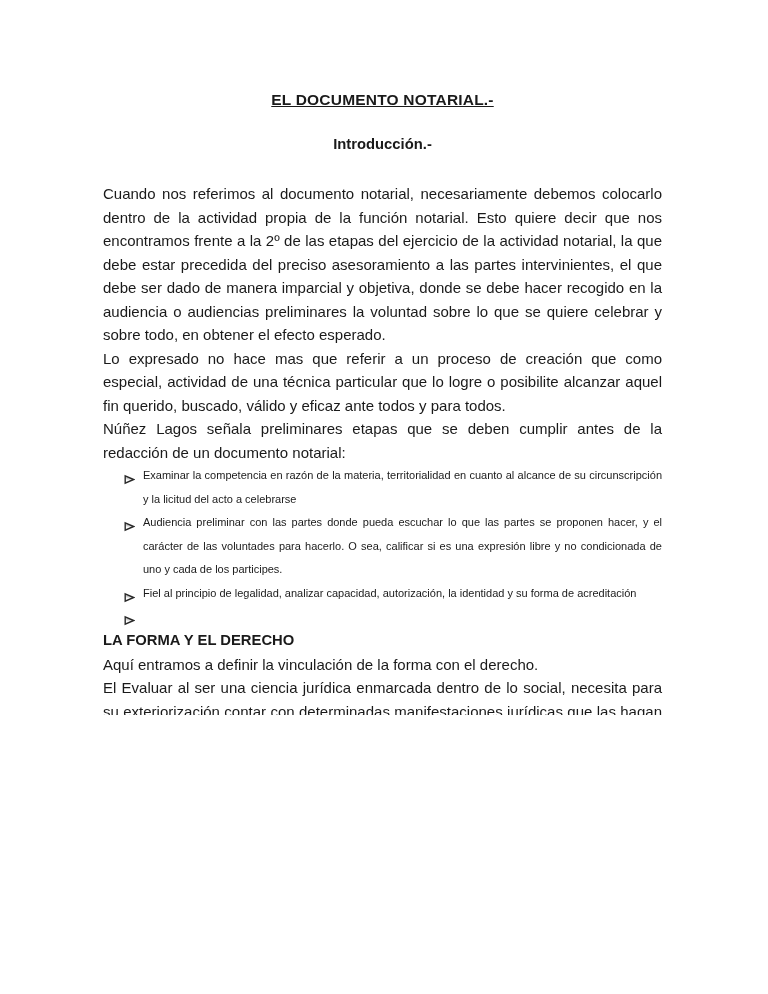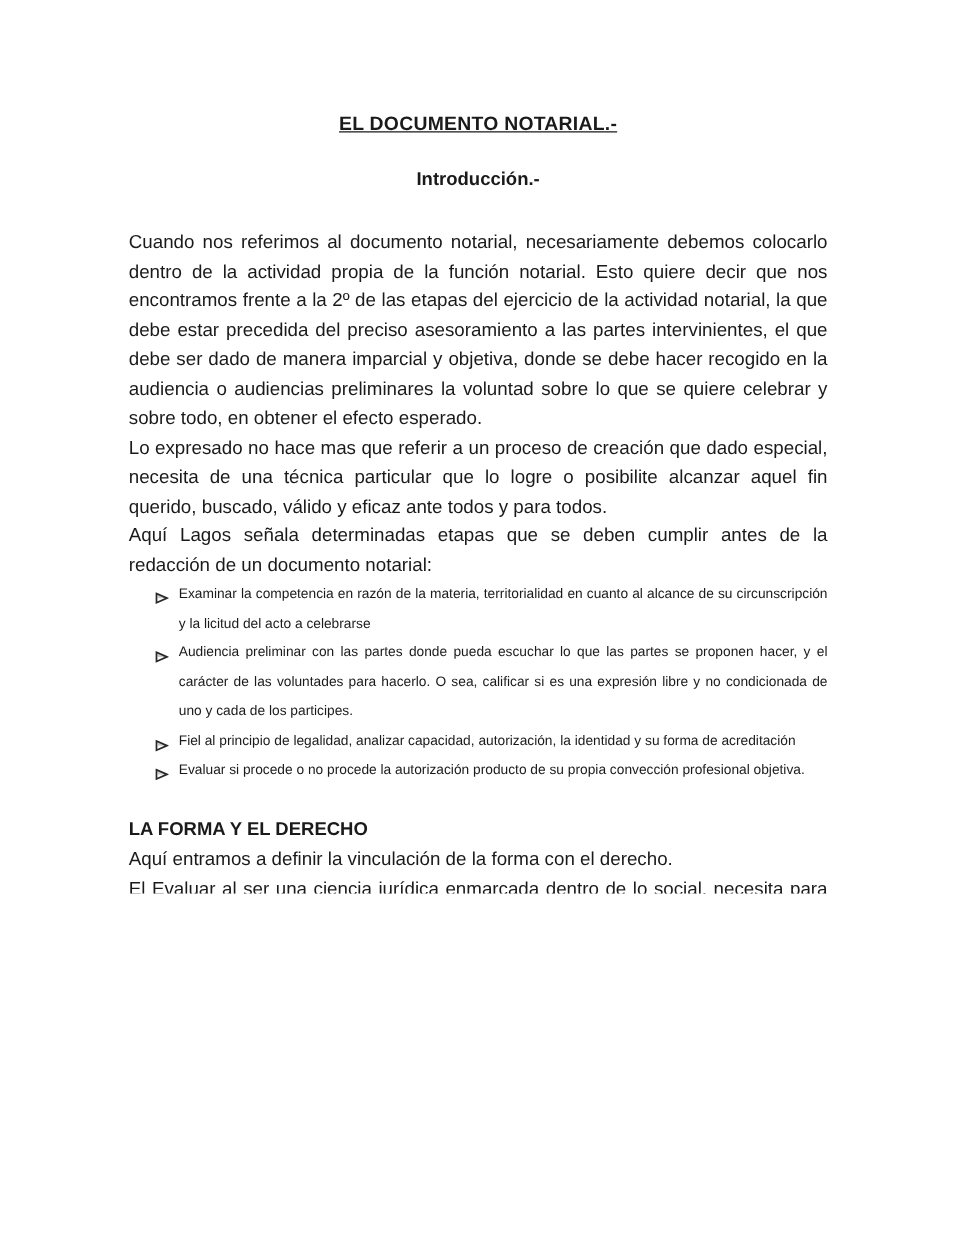--- a/index.html
+++ b/index.html
@@ -73,23 +73,23 @@
 <body>
 
 <div class="page">
 
   <h1 class="doc-title">EL DOCUMENTO NOTARIAL.-</h1>
 
   <h2 class="intro-heading">Introducción.-</h2>
 
   <p class="para first-body">Cuando nos referimos al documento notarial, necesariamente debemos colocarlo dentro de la actividad propia de la función notarial. Esto quiere decir que nos encontramos frente a la 2º de las etapas del ejercicio de la actividad notarial, la que debe estar precedida del preciso asesoramiento a las partes intervinientes, el que debe ser dado de manera imparcial y objetiva, donde se debe hacer recogido en la audiencia o audiencias preliminares la voluntad sobre lo que se quiere celebrar y sobre todo, en obtener el efecto esperado.</p>
 
-  <p class="para">Lo expresado no hace mas que referir a un proceso de creación que dado especial, necesita de una técnica particular que lo logre o posibilite alcanzar aquel fin querido, buscado, válido y eficaz ante todos y para todos.</p>
+  <p class="para">Lo expresado no hace mas que referir a un proceso de creación que como especial, actividad de una técnica particular que lo logre o posibilite alcanzar aquel fin querido, buscado, válido y eficaz ante todos y para todos.</p>
 
-  <p class="para">Aquí Lagos señala determinadas etapas que se deben cumplir antes de la redacción de un documento notarial:</p>
+  <p class="para">Núñez Lagos señala preliminares etapas que se deben cumplir antes de la redacción de un documento notarial:</p>
 
   <ul class="bullet-list">
     <li>
       <span class="bullet-glyph">
         <svg width="11" height="11" viewBox="0 0 11 11">
             <path d="M1.2 1.8 L9.6 5.5 L1.2 9.2 Z" fill="#ffffff" stroke="#2a2a2a" stroke-width="1.4" stroke-linejoin="miter"></path>
             <path d="M1.2 1.8 L9.6 5.5 L2.6 5.5 Z" fill="#2a2a2a" opacity="0.25"></path>
           </svg>
       </span>
       <span>Examinar la competencia en razón de la materia, territorialidad en cuanto al alcance de su circunscripción y la licitud del acto a celebrarse</span>
@@ -112,21 +112,20 @@
       </span>
       <span>Fiel al principio de legalidad, analizar capacidad, autorización, la identidad y su forma de acreditación</span>
     </li>
     <li>
       <span class="bullet-glyph">
         <svg width="11" height="11" viewBox="0 0 11 11">
             <path d="M1.2 1.8 L9.6 5.5 L1.2 9.2 Z" fill="#ffffff" stroke="#2a2a2a" stroke-width="1.4" stroke-linejoin="miter"></path>
             <path d="M1.2 1.8 L9.6 5.5 L2.6 5.5 Z" fill="#2a2a2a" opacity="0.25"></path>
           </svg>
       </span>
-      <span>Evaluar si procede o no procede la autorización producto de su propia convección profesional objetiva.</span>
     </li>
   </ul>
 
 
   <h2 class="section-heading">LA FORMA Y EL DERECHO</h2>
 
   <p class="para">Aquí entramos a definir la vinculación de la forma con el derecho.</p>
 
   <p class="para">El Evaluar al ser una ciencia jurídica enmarcada dentro de lo social, necesita para su exteriorización contar con determinadas manifestaciones jurídicas que las hagan reconocibles en medio y por lo tanto, la doten de trascendencia jurídica.</p>
 

